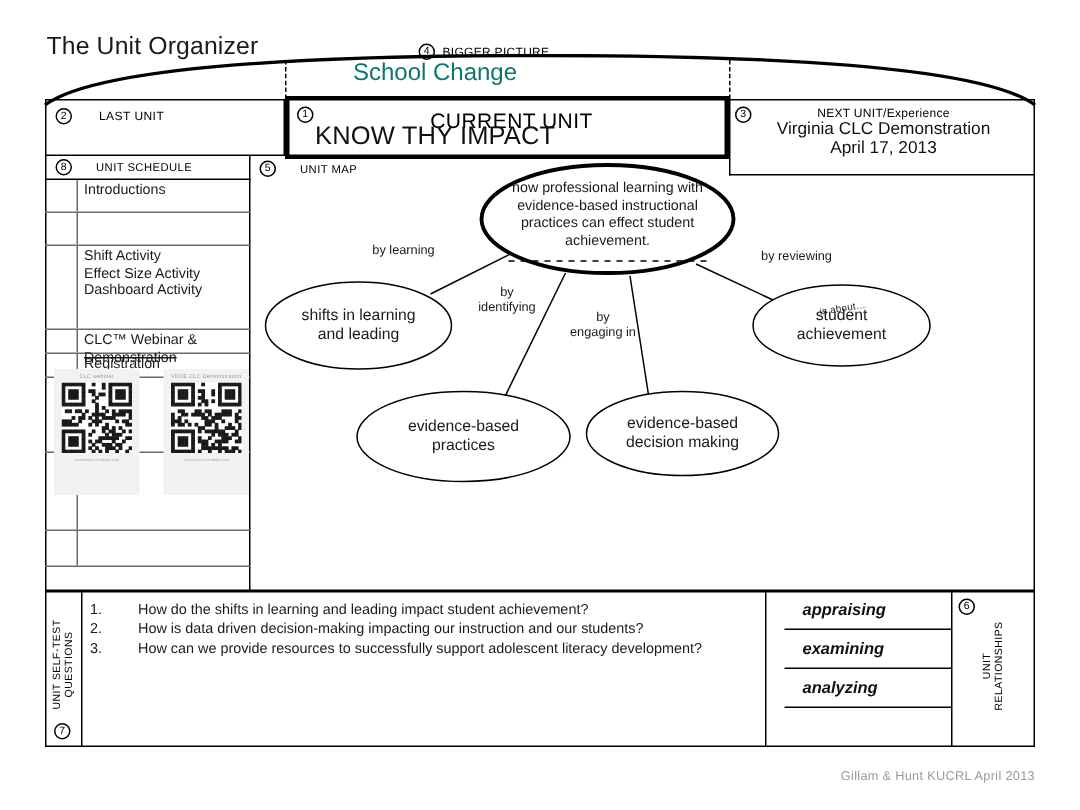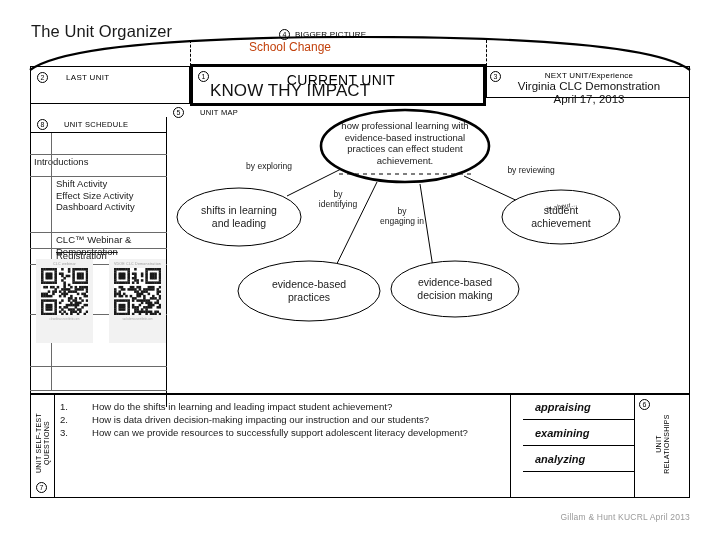--- a/index.html
+++ b/index.html
@@ -37,21 +37,21 @@
   #arc-svg{position:absolute;left:28px;top:36px;}
 
   
   .dashed-v{
     position:absolute;width:0;border-left:1px dashed #000;
   }
 
   
   #school-change{
     position:absolute;left:0;top:40px;width:580px;
-    text-align:center;font-size:12px;color:#c2410c;
+    text-align:center;font-size:16px;color:#0f766e;
   }
 
   
   #main-frame{
     position:absolute;left:30px;top:66px;
     width:660px;height:328px;
     border:1.4px solid #000;box-sizing:border-box;
   }
 
   
@@ -79,39 +79,39 @@
     font-size:14px;letter-spacing:.3px;
   }
   #current-unit-value{
     position:absolute;left:17px;top:14px;
     font-size:17px;letter-spacing:.1px;color:#111;
   }
 
   
   #next-unit-box{
     position:absolute;left:486px;top:66px;
-    width:204px;height:32px;
+    width:204px;height:51px;
     border-bottom:1.4px solid #000;border-left:1.4px solid #000;
     box-sizing:border-box;
   }
   #next-unit-marker{position:absolute;left:3px;top:5px;}
   #next-unit-label{
     position:absolute;left:0;top:5px;width:204px;text-align:center;
     font-size:8px;letter-spacing:.2px;
   }
   #next-unit-value{
     position:absolute;left:0;top:14px;width:204px;text-align:center;
     font-size:11.5px;line-height:13px;color:#111;
   }
 
   
   #unit-schedule{
     position:absolute;left:30px;top:104px;
     width:137px;height:290px;
-    border-right:1.4px solid #000;box-sizing:border-box;margin-top:13px;
+    border-right:1.4px solid #000;box-sizing:border-box;
   }
   #schedule-header{
     position:absolute;left:0;top:0;width:137px;height:16px;
     border-bottom:1px solid #000;box-sizing:border-box;
   }
   #schedule-marker{position:absolute;left:7px;top:2px;}
   #schedule-title{position:absolute;left:34px;top:3px;font-size:7.5px;letter-spacing:.3px;}
 
   #schedule-body{position:absolute;left:0;top:16px;width:137px;height:274px;}
   .sched-row{
@@ -265,21 +265,21 @@
       <span>April 17, 2013</span>
     </span>
   </div>
 
   <div id="unit-schedule">
     <div id="schedule-header">
       <span class="marker" id="schedule-marker">8</span>
       <span id="schedule-title">UNIT SCHEDULE</span>
     </div>
     <div id="schedule-body">
-        <div class="sched-row" style="height: 22px; flex-direction: column;">
+        <div class="sched-row" style="height: 22px;">
           <div class="sched-gutter"></div>
           <div class="sched-text">Introductions</div>
         </div>
         <div class="sched-row" style="height: 22px;">
           <div class="sched-gutter"></div>
           <div class="sched-text"></div>
         </div>
         <div class="sched-row" style="height: 56px;">
           <div class="sched-gutter"></div>
           <div class="sched-text">Shift Activity<br>Effect Size Activity<br>Dashboard Activity</div>
@@ -774,21 +774,21 @@
 
     <div id="is-about-label">is about…</div>
 
     <div class="oval-text central" style="left:154px;top:16px;width:168px;" id="central-text">how professional learning with<br>evidence-based instructional<br>practices can effect student<br>achievement.</div>
 
     <div class="oval-text" style="left:10px;top:100px;width:124px;" id="node-shifts">shifts in learning<br>and leading</div>
     <div class="oval-text" style="left:71px;top:174px;width:142px;" id="node-practices">evidence-based<br>practices</div>
     <div class="oval-text" style="left:224px;top:172px;width:128px;" id="node-decisions">evidence-based<br>decision making</div>
     <div class="oval-text" style="left:335px;top:100px;width:118px;" id="node-achievement">student<br>achievement</div>
 
-    <div class="conn-label" style="left:62px;top:58px;width:80px;" id="conn-exploring">by exploring</div>
+    <div class="conn-label" style="left:62px;top:58px;width:80px;" id="conn-exploring">by learning</div>
     <div class="conn-label" style="left:140px;top:86px;width:62px;" id="conn-identifying">by<br>identifying</div>
     <div class="conn-label" style="left:202px;top:103px;width:66px;" id="conn-engaging">by<br>engaging in</div>
     <div class="conn-label" style="left:325px;top:62px;width:78px;" id="conn-reviewing">by reviewing</div>
   </div>
 
   <div id="bottom-frame"></div>
 
   <div id="questions-spine">
     <div id="questions-spine-label">
       <span>UNIT SELF-TEST</span><br>

